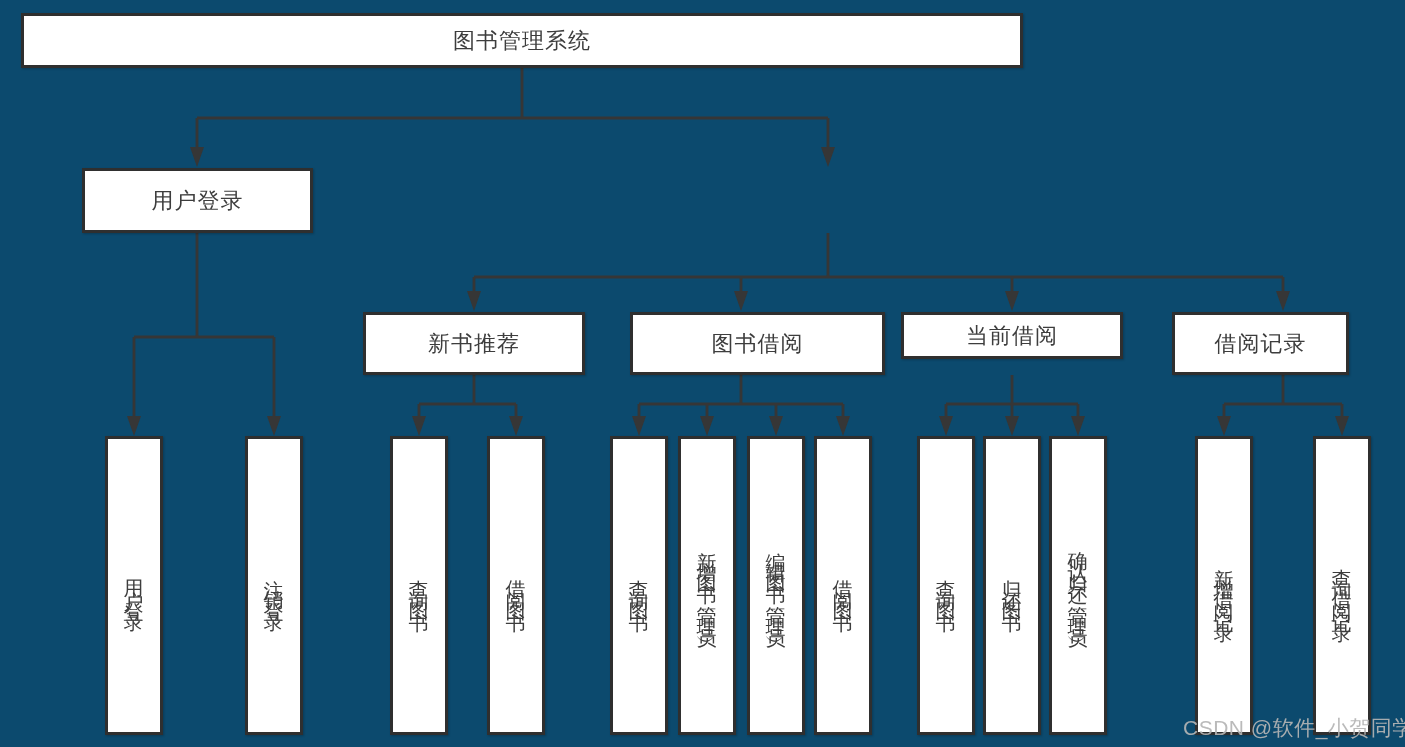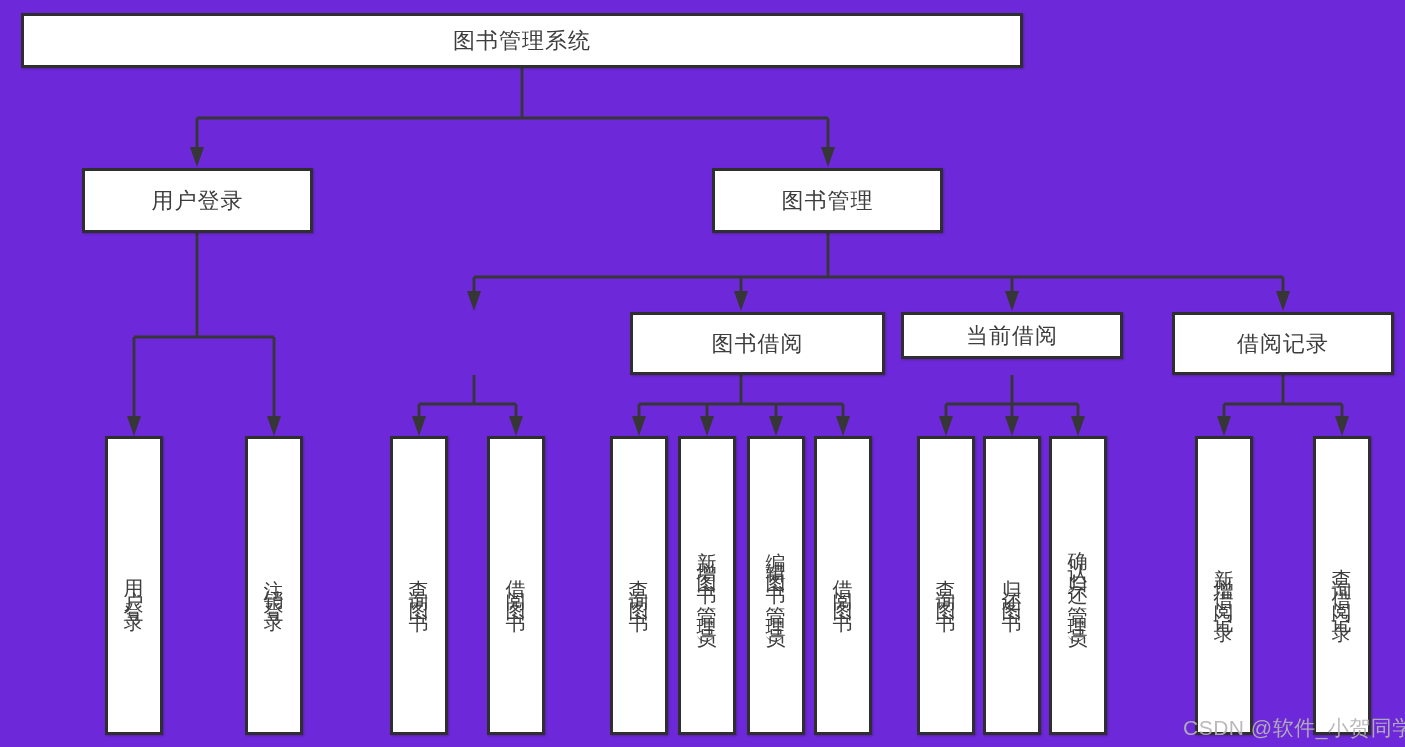--- a/index.html
+++ b/index.html
@@ -1,38 +1,38 @@
 <!DOCTYPE html>
 <html><head>
 <meta charset="utf-8">
 <style>
   html,body{margin:0;padding:0;background:#ffffff;}
   .stage{
-    position:relative;width:1405px;height:747px;background:#6d28d9;overflow:hidden;
+    position:relative;width:1405px;height:747px;background:#0c4a6e;overflow:hidden;
     font-family:"Liberation Sans","DejaVu Sans",sans-serif;color:#3d3d3d;
   }
   .wires{position:absolute;left:0;top:0;width:1405px;height:747px;z-index:1;}
   .box{
     position:absolute;z-index:2;box-sizing:border-box;background:#ffffff;
     border:3px solid #2f2f2f;display:flex;align-items:center;justify-content:center;
     box-shadow:1px 1px 2px rgba(0,0,0,.22);
   }
   .h{font-size:22px;letter-spacing:1px;white-space:nowrap;}
   .v{
     writing-mode:vertical-rl;text-orientation:mixed;font-size:20px;letter-spacing:11px;
     white-space:nowrap;line-height:1;
   }
   
   .n-root{left:21px;top:13px;width:1002px;height:55px}
   .n-l2-user{left:82px;top:168px;width:231px;height:65px}
   .n-l2-book{left:712px;top:168px;width:231px;height:65px}
   .n-l3-rec{left:363px;top:312px;width:222px;height:63px}
   .n-l3-borrow{left:630px;top:312px;width:255px;height:63px}
   .n-l3-current{left:901px;top:312px;width:222px;height:47px}
-  .n-l3-record{left:1172px;top:312px;width:222px;height:63px}
+  .n-l3-record{left:1172px;top:312px;width:177px;height:63px}
   .leaf{top:436px;width:58px;height:299px}
   .n-g1a{left:105px}.n-g1b{left:245px}
   .n-g2a{left:390px}.n-g2b{left:487px}
   .n-g3a{left:610px}.n-g3b{left:678px}.n-g3c{left:747px}.n-g3d{left:814px}
   .n-g4a{left:917px}.n-g4b{left:983px}.n-g4c{left:1049px}
   .n-g5a{left:1195px}.n-g5b{left:1313px}
   .watermark{
     position:absolute;left:1183px;top:714px;z-index:5;
     font-size:21px;color:rgba(180,180,180,0.92);letter-spacing:0.5px;white-space:nowrap;
   }
@@ -83,22 +83,22 @@
     <g>
       <path d="M1283 375 V404 M1224 404 H1342 M1224 404 V419 M1342 404 V419"></path>
       <polygon points="1217,416 1231,416 1224,436"></polygon>
       <polygon points="1335,416 1349,416 1342,436"></polygon>
     </g>
   </svg>
 
   <div class="box h n-root">图书管理系统</div>
 
   <div class="box h n-l2-user">用户登录</div>
-  <div class="box h n-l2-book">图书管理</div>
 
+  <div class="box h n-l3-rec">新书推荐</div>
   <div class="box h n-l3-borrow">图书借阅</div>
   <div class="box h n-l3-current">当前借阅</div>
   <div class="box h n-l3-record">借阅记录</div>
 
   <div class="box v leaf n-g1a">用户登录</div>
   <div class="box v leaf n-g1b">注销登录</div>
 
   <div class="box v leaf n-g2a">查询图书</div>
   <div class="box v leaf n-g2b">借阅图书</div>
 

